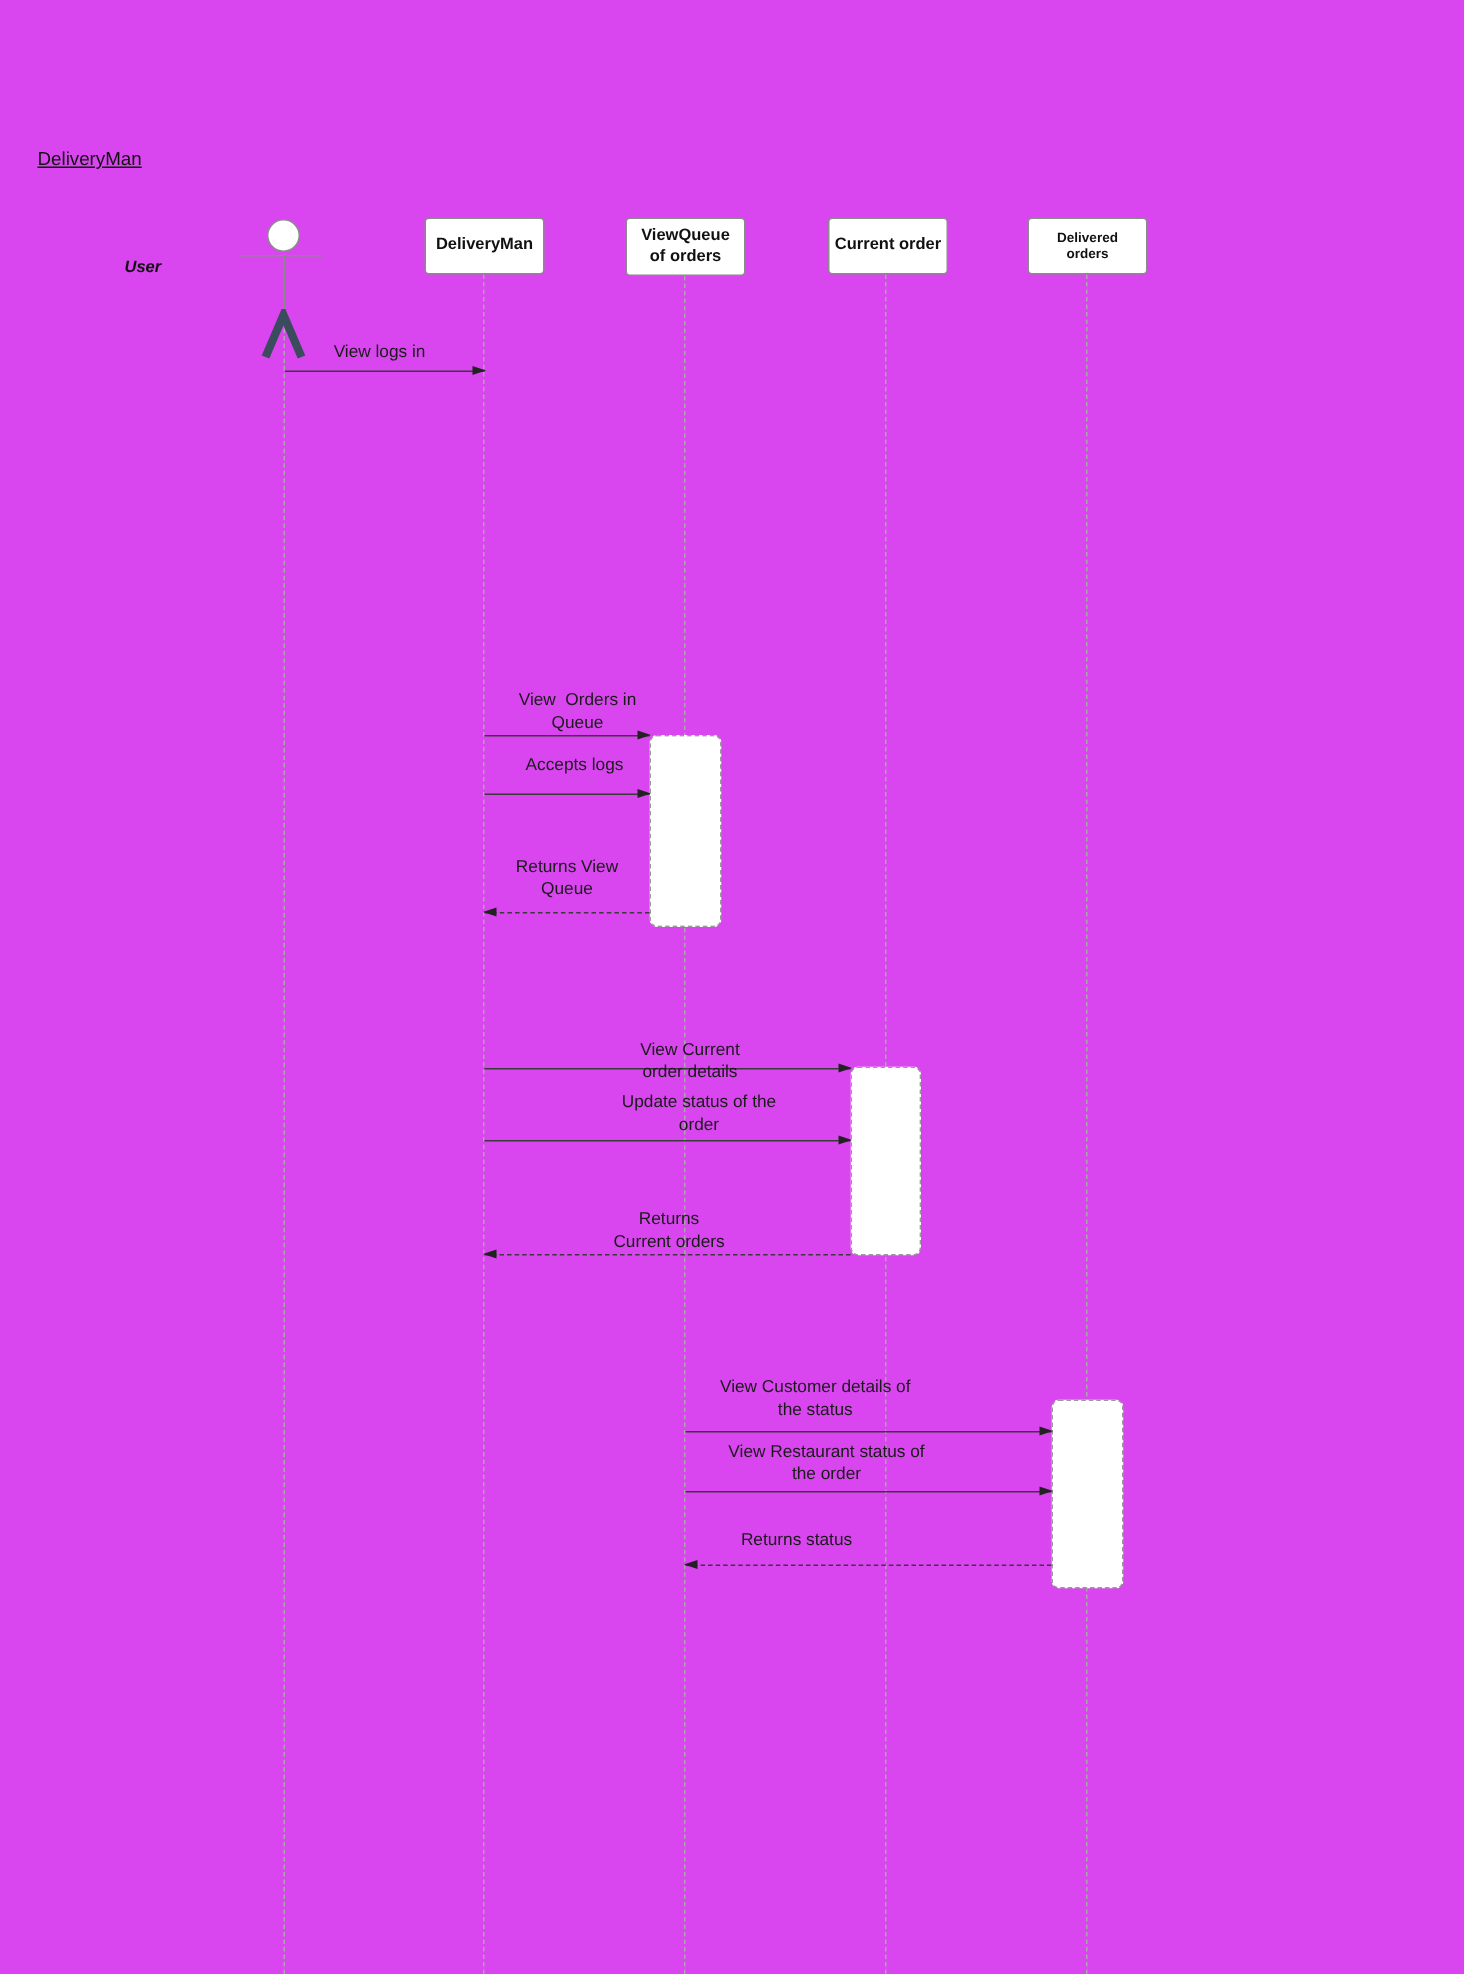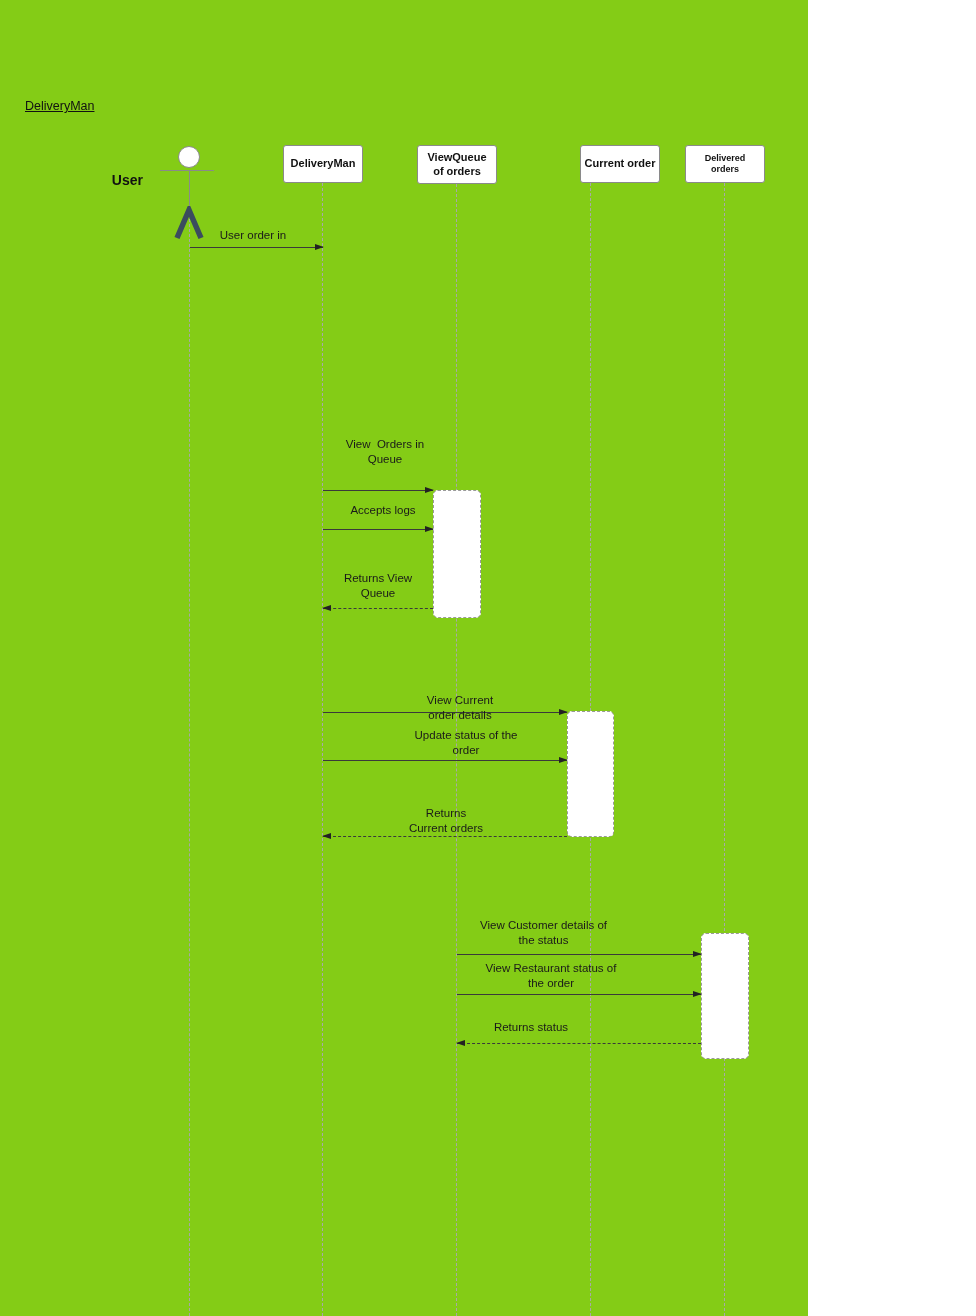--- a/index.html
+++ b/index.html
@@ -1,19 +1,19 @@
 <!DOCTYPE html>
 <html><head>
 <meta charset="utf-8">
 <style>
   html,body{margin:0;padding:0;background:#fff;}
   .canvas{
     position:relative;
-    width:808px;height:1316px;
-    background:#84cc16;
+    width:976px;height:1316px;
+    background:#d946ef;
     font-family:"Liberation Sans", sans-serif;
     overflow:hidden;
   }
   .title{
     position:absolute;left:25px;top:99px;
     font-size:12.5px;color:#111;
     text-decoration:underline;
   }
   
   .lifeline{
@@ -30,21 +30,21 @@
     position:absolute;left:160px;top:170px;
     width:54px;height:1px;background:#8a8a8a;
   }
   .actor-body{
     position:absolute;left:189px;top:171px;
     width:1px;height:41px;background:#8a8a8a;
   }
   .actor-legs{position:absolute;left:174px;top:206px;}
   .actor-label{
     position:absolute;left:83px;top:172px;width:60px;
-    font-size:14px;font-weight:bold;color:#111;text-align:right;
+    font-size:11px;font-weight:bold;color:#111;text-align:left;font-style:italic;
   }
   
   .head-box{
     position:absolute;top:145px;height:38px;
     background:#fff;border:1px solid #8a8a8a;border-radius:3px;
     box-sizing:border-box;padding:2px 3px;
     display:flex;align-items:center;justify-content:center;
     text-align:center;font-size:11px;font-weight:bold;color:#111;
     line-height:1.2;white-space:pre-wrap;z-index:3;
   }
@@ -96,36 +96,36 @@
   <div class="actor-head"></div>
   <div class="actor-arms"></div>
   <div class="actor-body"></div>
   <svg class="actor-legs" width="30" height="34" viewBox="0 0 30 34">
     <path d="M3 32 L15 4 L27 32" fill="none" stroke="#3b4c5e" stroke-width="5.5" stroke-linecap="butt" stroke-linejoin="miter"></path>
   </svg>
   <div class="actor-label">User</div>
 
   <div class="head-box" style="left:283px;width:80px">DeliveryMan</div>
   <div class="head-box" style="left:417px;width:80px;height:39px">ViewQueue of orders</div>
-  <div class="head-box" style="left:580px;width:80px">Current order</div>
+  <div class="head-box" style="left:552px;width:80px">Current order</div>
   <div class="head-box small" style="left:685px;width:80px">Delivered  orders</div>
 
   <div class="activation" style="left:433px;top:490px;width:48px;height:128px"></div>
   <div class="activation" style="left:567px;top:711px;width:47px;height:126px"></div>
   <div class="activation" style="left:701px;top:933px;width:48px;height:126px"></div>
 
   <div class="m-line" style="left:190px;top:247px;width:133px">
       <i class="arr right"></i>
     </div>
-  <div class="m-label" style="left:203px;top:228px;width:100px">User order in</div>
+  <div class="m-label" style="left:203px;top:228px;width:100px">View logs in</div>
 
   <div class="m-line" style="left:323px;top:490px;width:110px">
       <i class="arr right"></i>
     </div>
-  <div class="m-label" style="left:337px;top:437px;width:96px">View  Orders in Queue</div>
+  <div class="m-label" style="left:337px;top:460px;width:96px">View  Orders in Queue</div>
 
   <div class="m-line" style="left:323px;top:529px;width:110px">
       <i class="arr right"></i>
     </div>
   <div class="m-label" style="left:333px;top:503px;width:100px">Accepts logs</div>
 
   <div class="m-line dashed" style="left:323px;top:608px;width:110px">
       <i class="arr left"></i>
     </div>
   <div class="m-label" style="left:338px;top:571px;width:80px">Returns View Queue</div>

